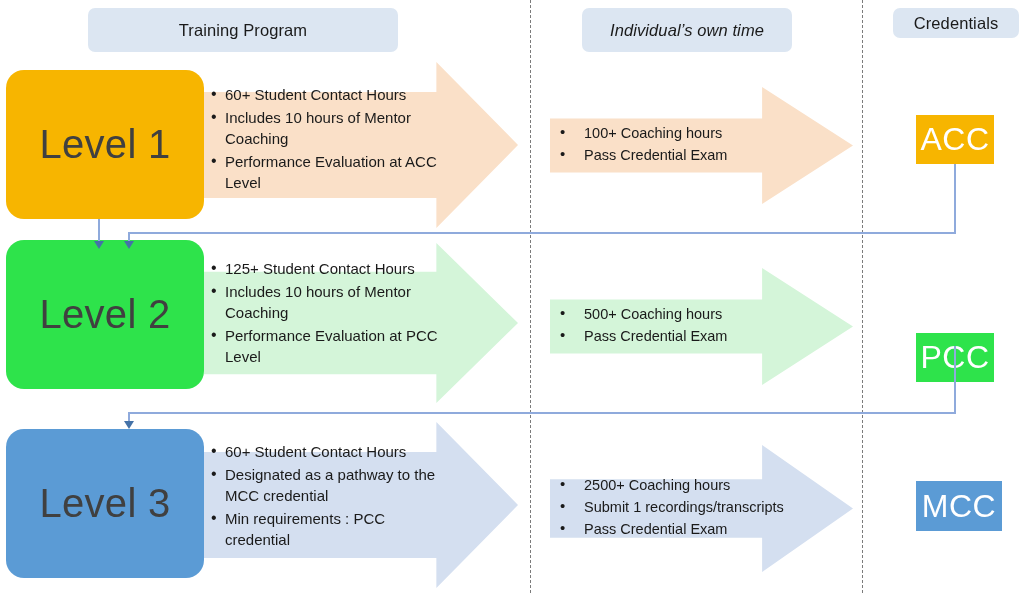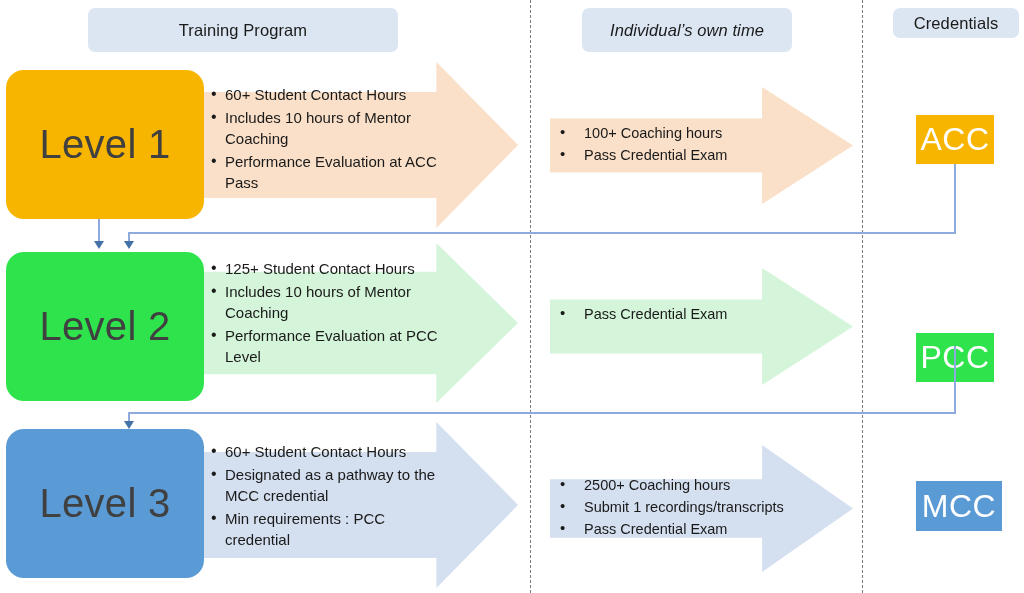--- a/index.html
+++ b/index.html
@@ -55,21 +55,21 @@
     border-radius: 18px;
     display: flex;
     align-items: center;
     justify-content: center;
     color: #404040;
     font-size: 40px;
     font-weight: 400;
     letter-spacing: .3px;
   }
   #level-box-1 { left: 6px; top: 70px;  width: 198px; height: 149px; background: #f7b500; }
-  #level-box-2 { left: 6px; top: 252px; width: 198px; height: 149px; background: #2ee34b; }
+  #level-box-2 { left: 6px; top: 240px; width: 198px; height: 149px; background: #2ee34b; }
   #level-box-3 { left: 6px; top: 429px; width: 198px; height: 149px; background: #5b9bd5; }
 
   
   .train-arrow {
     position: absolute;
     left: 204px;
     width: 314px;
     clip-path: polygon(0% 18%, 74% 18%, 74% 0%, 100% 50%, 74% 100%, 74% 82%, 0% 82%);
   }
   #train-arrow-1 { top: 62px;  height: 166px; background: #fae0c8; }
@@ -201,21 +201,21 @@
   <div class="header-pill" id="header-training">Training Program</div>
   <div class="header-pill" id="header-individual">Individual’s own time</div>
   <div class="header-pill" id="header-credentials">Credentials</div>
 
   <div class="train-arrow" id="train-arrow-1"></div>
   <div class="level-box" id="level-box-1">Level 1</div>
   <div class="train-bullets" id="train-bullets-1">
     <ul>
       <li>60+ Student Contact Hours</li>
       <li>Includes 10 hours of Mentor Coaching</li>
-      <li>Performance Evaluation at ACC Pass</li>
+      <li>Performance Evaluation at ACC Level</li>
     </ul>
   </div>
 
   <div class="own-arrow" id="own-arrow-1"></div>
   <div class="own-bullets" id="own-bullets-1">
     <ul>
       <li>100+ Coaching hours</li>
       <li>Pass Credential Exam</li>
     </ul>
   </div>
@@ -228,20 +228,21 @@
     <ul>
       <li>125+ Student Contact Hours</li>
       <li>Includes 10 hours of Mentor Coaching</li>
       <li>Performance Evaluation at PCC Level</li>
     </ul>
   </div>
 
   <div class="own-arrow" id="own-arrow-2"></div>
   <div class="own-bullets" id="own-bullets-2">
     <ul>
+      <li>500+ Coaching hours</li>
       <li>Pass Credential Exam</li>
     </ul>
   </div>
 
   <div class="badge" id="badge-pcc">PCC</div>
 
   <div class="train-arrow" id="train-arrow-3"></div>
   <div class="level-box" id="level-box-3">Level 3</div>
   <div class="train-bullets" id="train-bullets-3">
     <ul>

